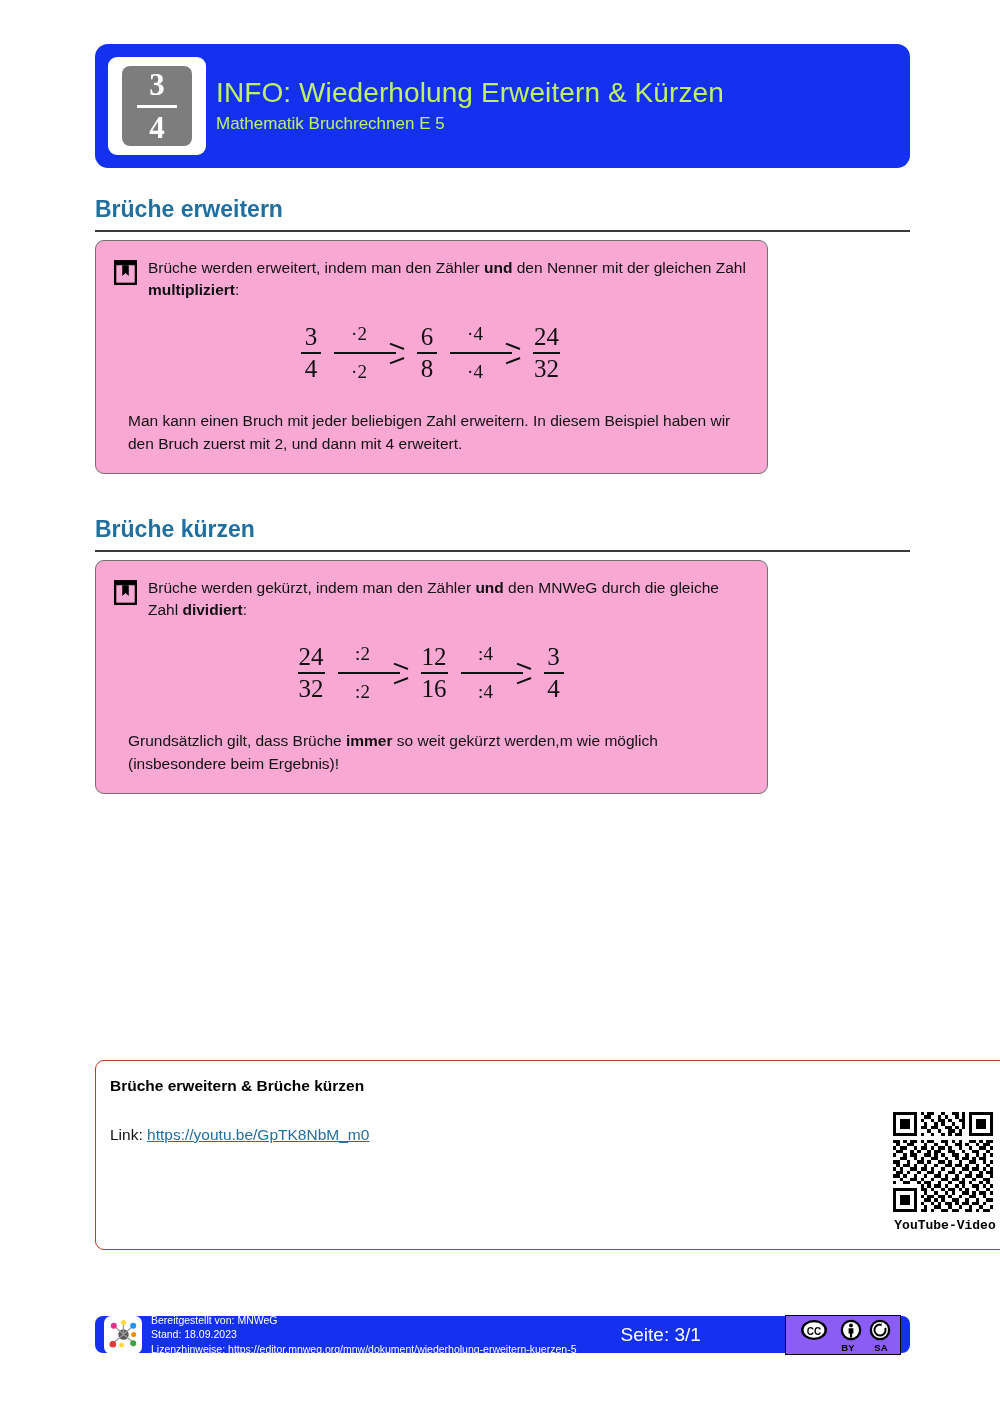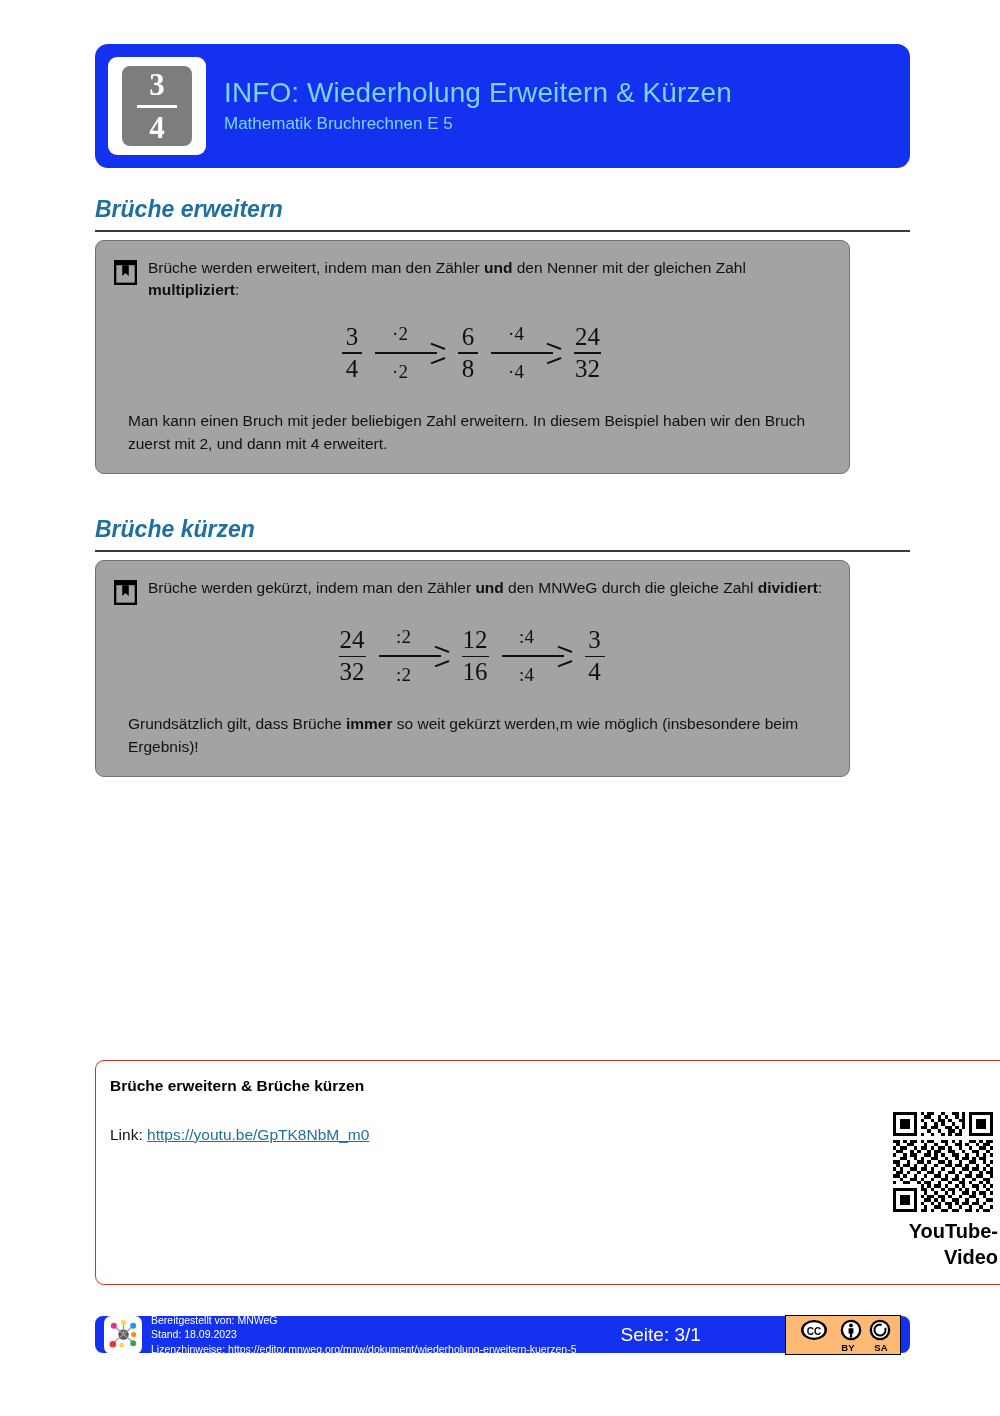--- a/index.html
+++ b/index.html
@@ -67,22 +67,22 @@
   .header-logo-inner .bar {
     width: 40px;
     height: 3px;
     background: #ffffff;
     margin: 2px 0 4px 0;
   }
   .header-logo-inner .den {
     font-size: 31px;
   }
   .header-text {
-    margin-left: 18px;
-    color: #7dd3fc;
+    margin-left: 10px;
+    color: #bef264;
   }
   .header-title {
     font-size: 28px;
     line-height: 1.15;
     letter-spacing: 0.1px;
   }
   .header-subtitle {
     font-size: 17px;
     line-height: 1.3;
     margin-top: 4px;
@@ -92,27 +92,26 @@
   .section-heading {
     position: absolute;
     left: 95px;
     width: 815px;
     color: #1F6FA0;
     font-size: 23px;
     font-weight: bold;
     padding-bottom: 7px;
     border-bottom: 2px solid #3a3a3a;
     box-sizing: border-box;
-    font-style: italic;
   }
   .infobox {
     position: absolute;
     left: 95px;
-    width: 755px;
-    background: #a3a3a3;
+    width: 673px;
+    background: #f9a8d4;
     border: 1px solid #707070;
     border-radius: 9px;
     box-sizing: border-box;
     padding: 16px 20px 18px 18px;
   }
   .ib-row {
     display: flex;
     align-items: flex-start;
   }
   .book-icon {
@@ -230,26 +229,27 @@
     text-align: center;
     margin-top: 2px;
   }
   .qr {
     width: 100px;
     height: 100px;
     margin: 0 auto;
     display: block;
   }
   .vb-qrlabel {
-    font-size: 20px;
+    font-size: 13px;
     font-weight: bold;
     line-height: 1.3;
     margin-top: 6px;
-    text-align: right;
+    text-align: center;
     padding-left: 4px;
+    font-family: Liberation Mono, monospace;
   }
   .vb-link {
     font-size: 15.5px;
     margin-top: 16px;
     color: #111111;
   }
   .vb-link a {
     color: #1F6FA0;
     text-decoration: underline;
   }
@@ -289,21 +289,21 @@
     flex: 1 1 auto;
     text-align: center;
     color: #ffffff;
     font-size: 19px;
     margin-left: -40px;
   }
   .cc-badge {
     flex: 0 0 auto;
     width: 116px;
     height: 40px;
-    background: #fdba74;
+    background: #8b5cf6;
     border: 1px solid #000000;
     box-sizing: border-box;
     display: flex;
     flex-direction: column;
     padding: 2px 0 0 0;
   }
   .cc-icons {
     display: flex;
     align-items: center;
     justify-content: space-around;

